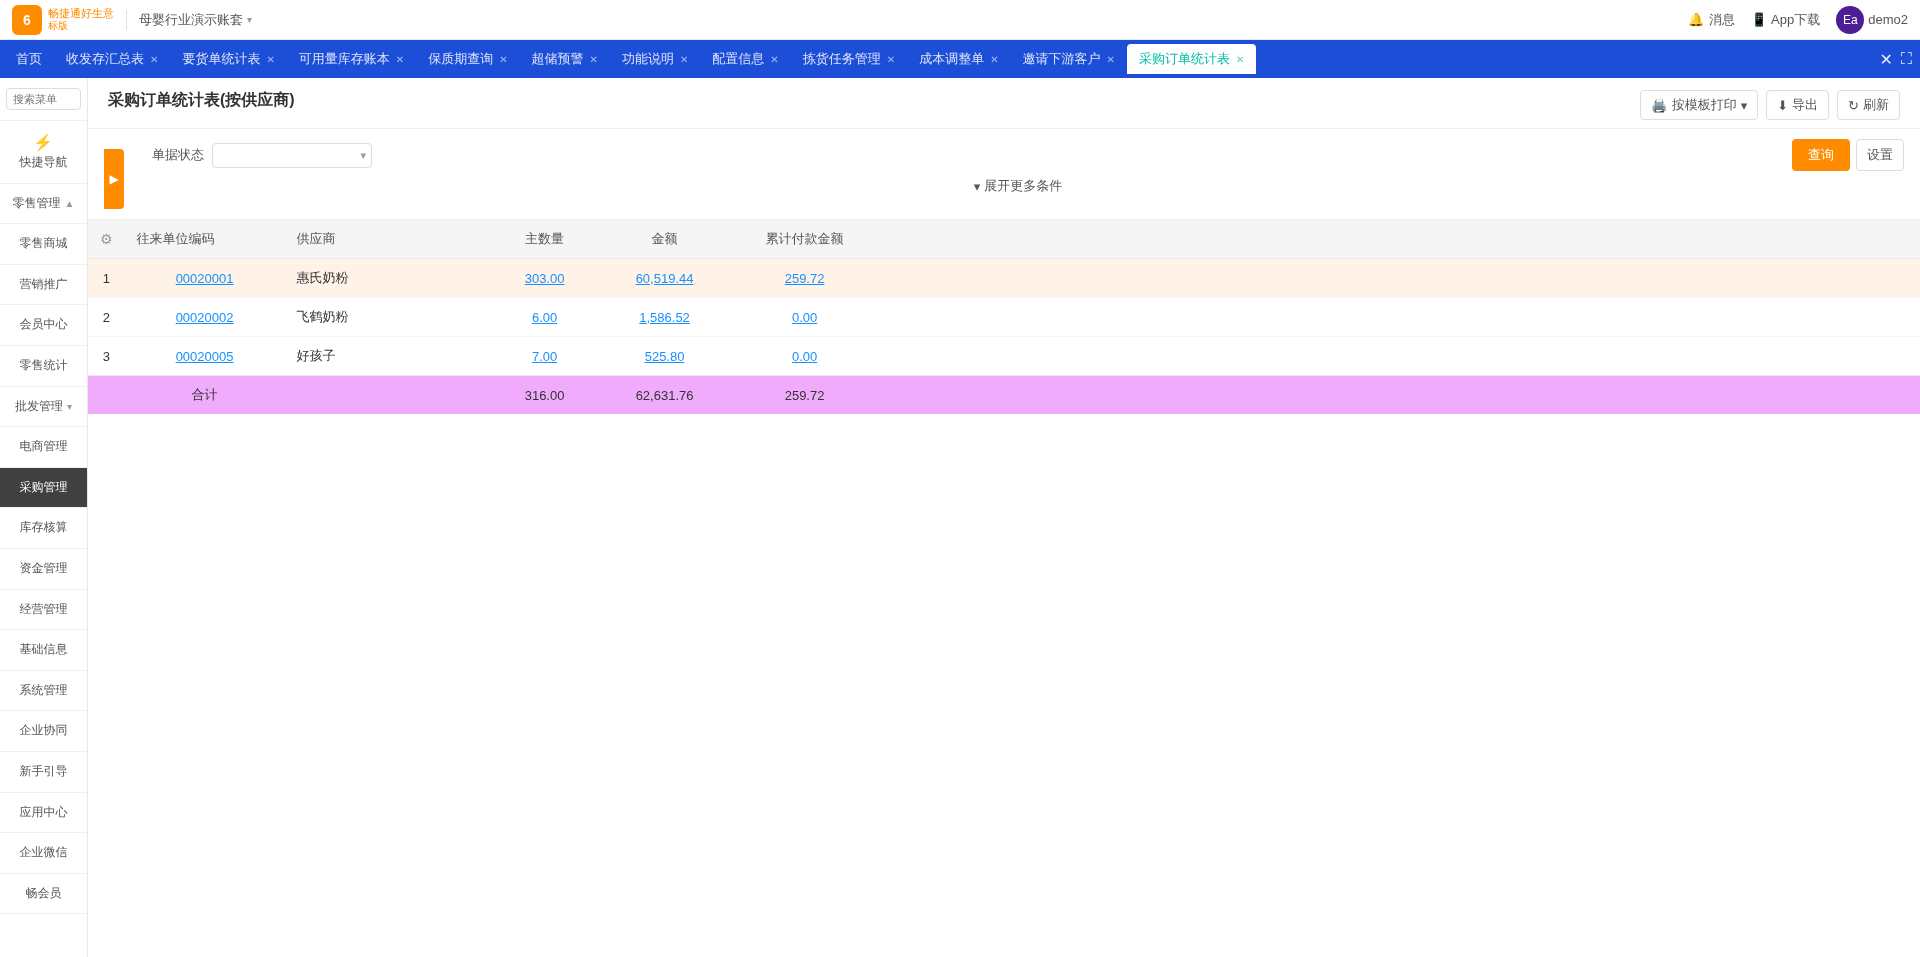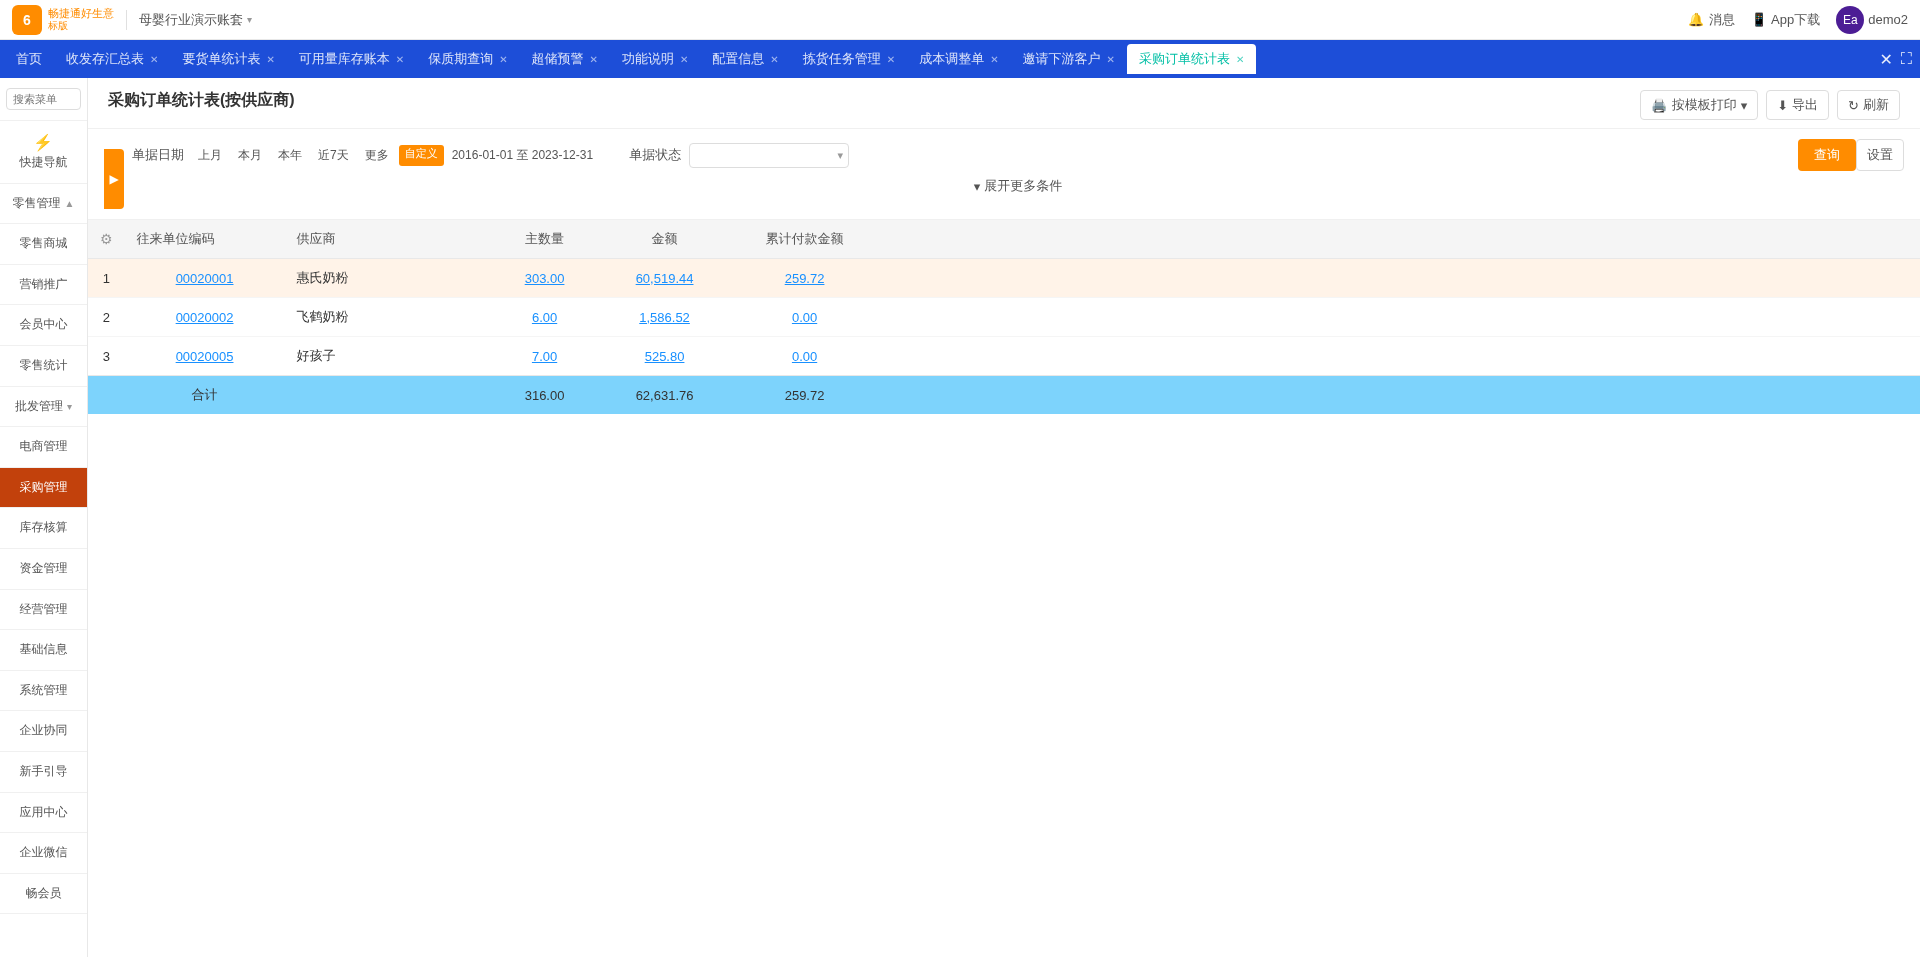--- a/index.html
+++ b/index.html
@@ -25,21 +25,21 @@
     .nav-tab .close-x { font-size: 10px; margin-left: 2px; opacity: 0.7; }
     .nav-tabs-actions { margin-left: auto; display: flex; align-items: center; gap: 8px; padding-right: 4px; }
     .nav-action-btn { color: rgba(255,255,255,0.9); cursor: pointer; font-size: 16px; }
 
     
     .main-layout { display: flex; flex: 1; overflow: hidden; }
 
     
     .sidebar { width: 88px; background: #fff; border-right: 1px solid #e8e8e8; display: flex; flex-direction: column; overflow-y: auto; flex-shrink: 0; }
     .sidebar-item { padding: 12px 4px; text-align: center; cursor: pointer; color: #555; font-size: 13px; border-bottom: 1px solid #f0f0f0; display: flex; flex-direction: column; align-items: center; gap: 3px; }
-    .sidebar-item.active { color: #fff; background: #c2410c; }
+    .sidebar-item.active { color: #fff; background: #404040; }
     .sidebar-icon { font-size: 16px; }
     .sidebar-label { font-size: 12px; line-height: 1.3; }
     .sidebar-search { padding: 10px 6px; border-bottom: 1px solid #f0f0f0; }
     .sidebar-search input { width: 100%; border: 1px solid #ddd; border-radius: 4px; padding: 4px 6px; font-size: 11px; color: #555; outline: none; }
 
     
     .content { flex: 1; overflow: hidden; display: flex; flex-direction: column; background: #f0f2f5; }
 
     
     .page-content { flex: 1; padding: 0; overflow: hidden; display: flex; flex-direction: column; background: #fff; margin: 0; }
@@ -72,21 +72,21 @@
 
     
     .table-container { flex: 1; overflow: auto; padding: 0 0 0 0; }
     table { width: 100%; border-collapse: collapse; }
     thead tr { background: #f5f5f5; }
     thead th { padding: 10px 12px; font-size: 13px; font-weight: 500; color: #555; border-bottom: 1px solid #e8e8e8; text-align: center; white-space: nowrap; }
     tbody tr { background: #fff; border-bottom: 1px solid #f5f5f5; }
     tbody tr.row-highlighted { background: #fff3e8; }
     tbody td { padding: 10px 12px; font-size: 13px; color: #333; text-align: center; }
     tbody td.text-link { color: #1890ff; cursor: pointer; text-decoration: underline; }
-    tfoot tr { background: #7dd3fc; margin-left: 16px; }
+    tfoot tr { background: #f0abfc; margin-left: 16px; }
     tfoot td { padding: 10px 12px; font-size: 13px; font-weight: 500; color: #333; text-align: center; border-top: 1px solid #e8e8e8; }
     .col-code { width: 160px; text-align: left; }
     .col-supplier { width: 200px; text-align: left; }
     .col-qty { width: 120px; }
     .col-amount { width: 120px; }
     .col-paid { width: 160px; }
     .settings-icon { width: 30px; cursor: pointer; text-align: center; }
     .table-settings { color: #999; cursor: pointer; font-size: 14px; }
   </style>
 </head>
@@ -269,41 +269,29 @@
         </div>
       </div>
 
       <div class="filter-area">
         <div style="display:flex; align-items:flex-start; gap:8px;">
           <div class="toggle-sidebar-btn">
             <span>▶</span>
           </div>
           <div style="flex:1;">
             <div class="filter-row">
-              <div class="filter-group">
-                <span class="filter-label">单据日期</span>
-                <div class="filter-date-shortcuts">
-                  <span class="date-shortcut">上月</span>
-                  <span class="date-shortcut">本月</span>
-                  <span class="date-shortcut">本年</span>
-                  <span class="date-shortcut">近7天</span>
-                  <span class="date-shortcut">更多</span>
-                  <span class="custom-tag">自定义</span>
-                </div>
-                <span class="date-range">2016-01-01 至 2023-12-31</span>
-              </div>
               <div class="filter-group" style="margin-left: 20px;">
                 <span class="filter-label">单据状态</span>
                 <div class="filter-select-wrap">
                   <select class="filter-select">
                     <option value=""></option>
                   </select>
                 </div>
               </div>
-              <div style="margin-left: auto; display:flex; padding-left:36px;">
+              <div style="margin-left: auto; display:flex; gap:6px;padding-left:36px;">
                 <button class="btn-query">查询</button>
                 <button class="btn-settings">设置</button>
               </div>
             </div>
             <div class="expand-more-row">
               <div class="expand-more-btn">
                 <span>▾</span>
                 <span>展开更多条件</span>
               </div>
             </div>

